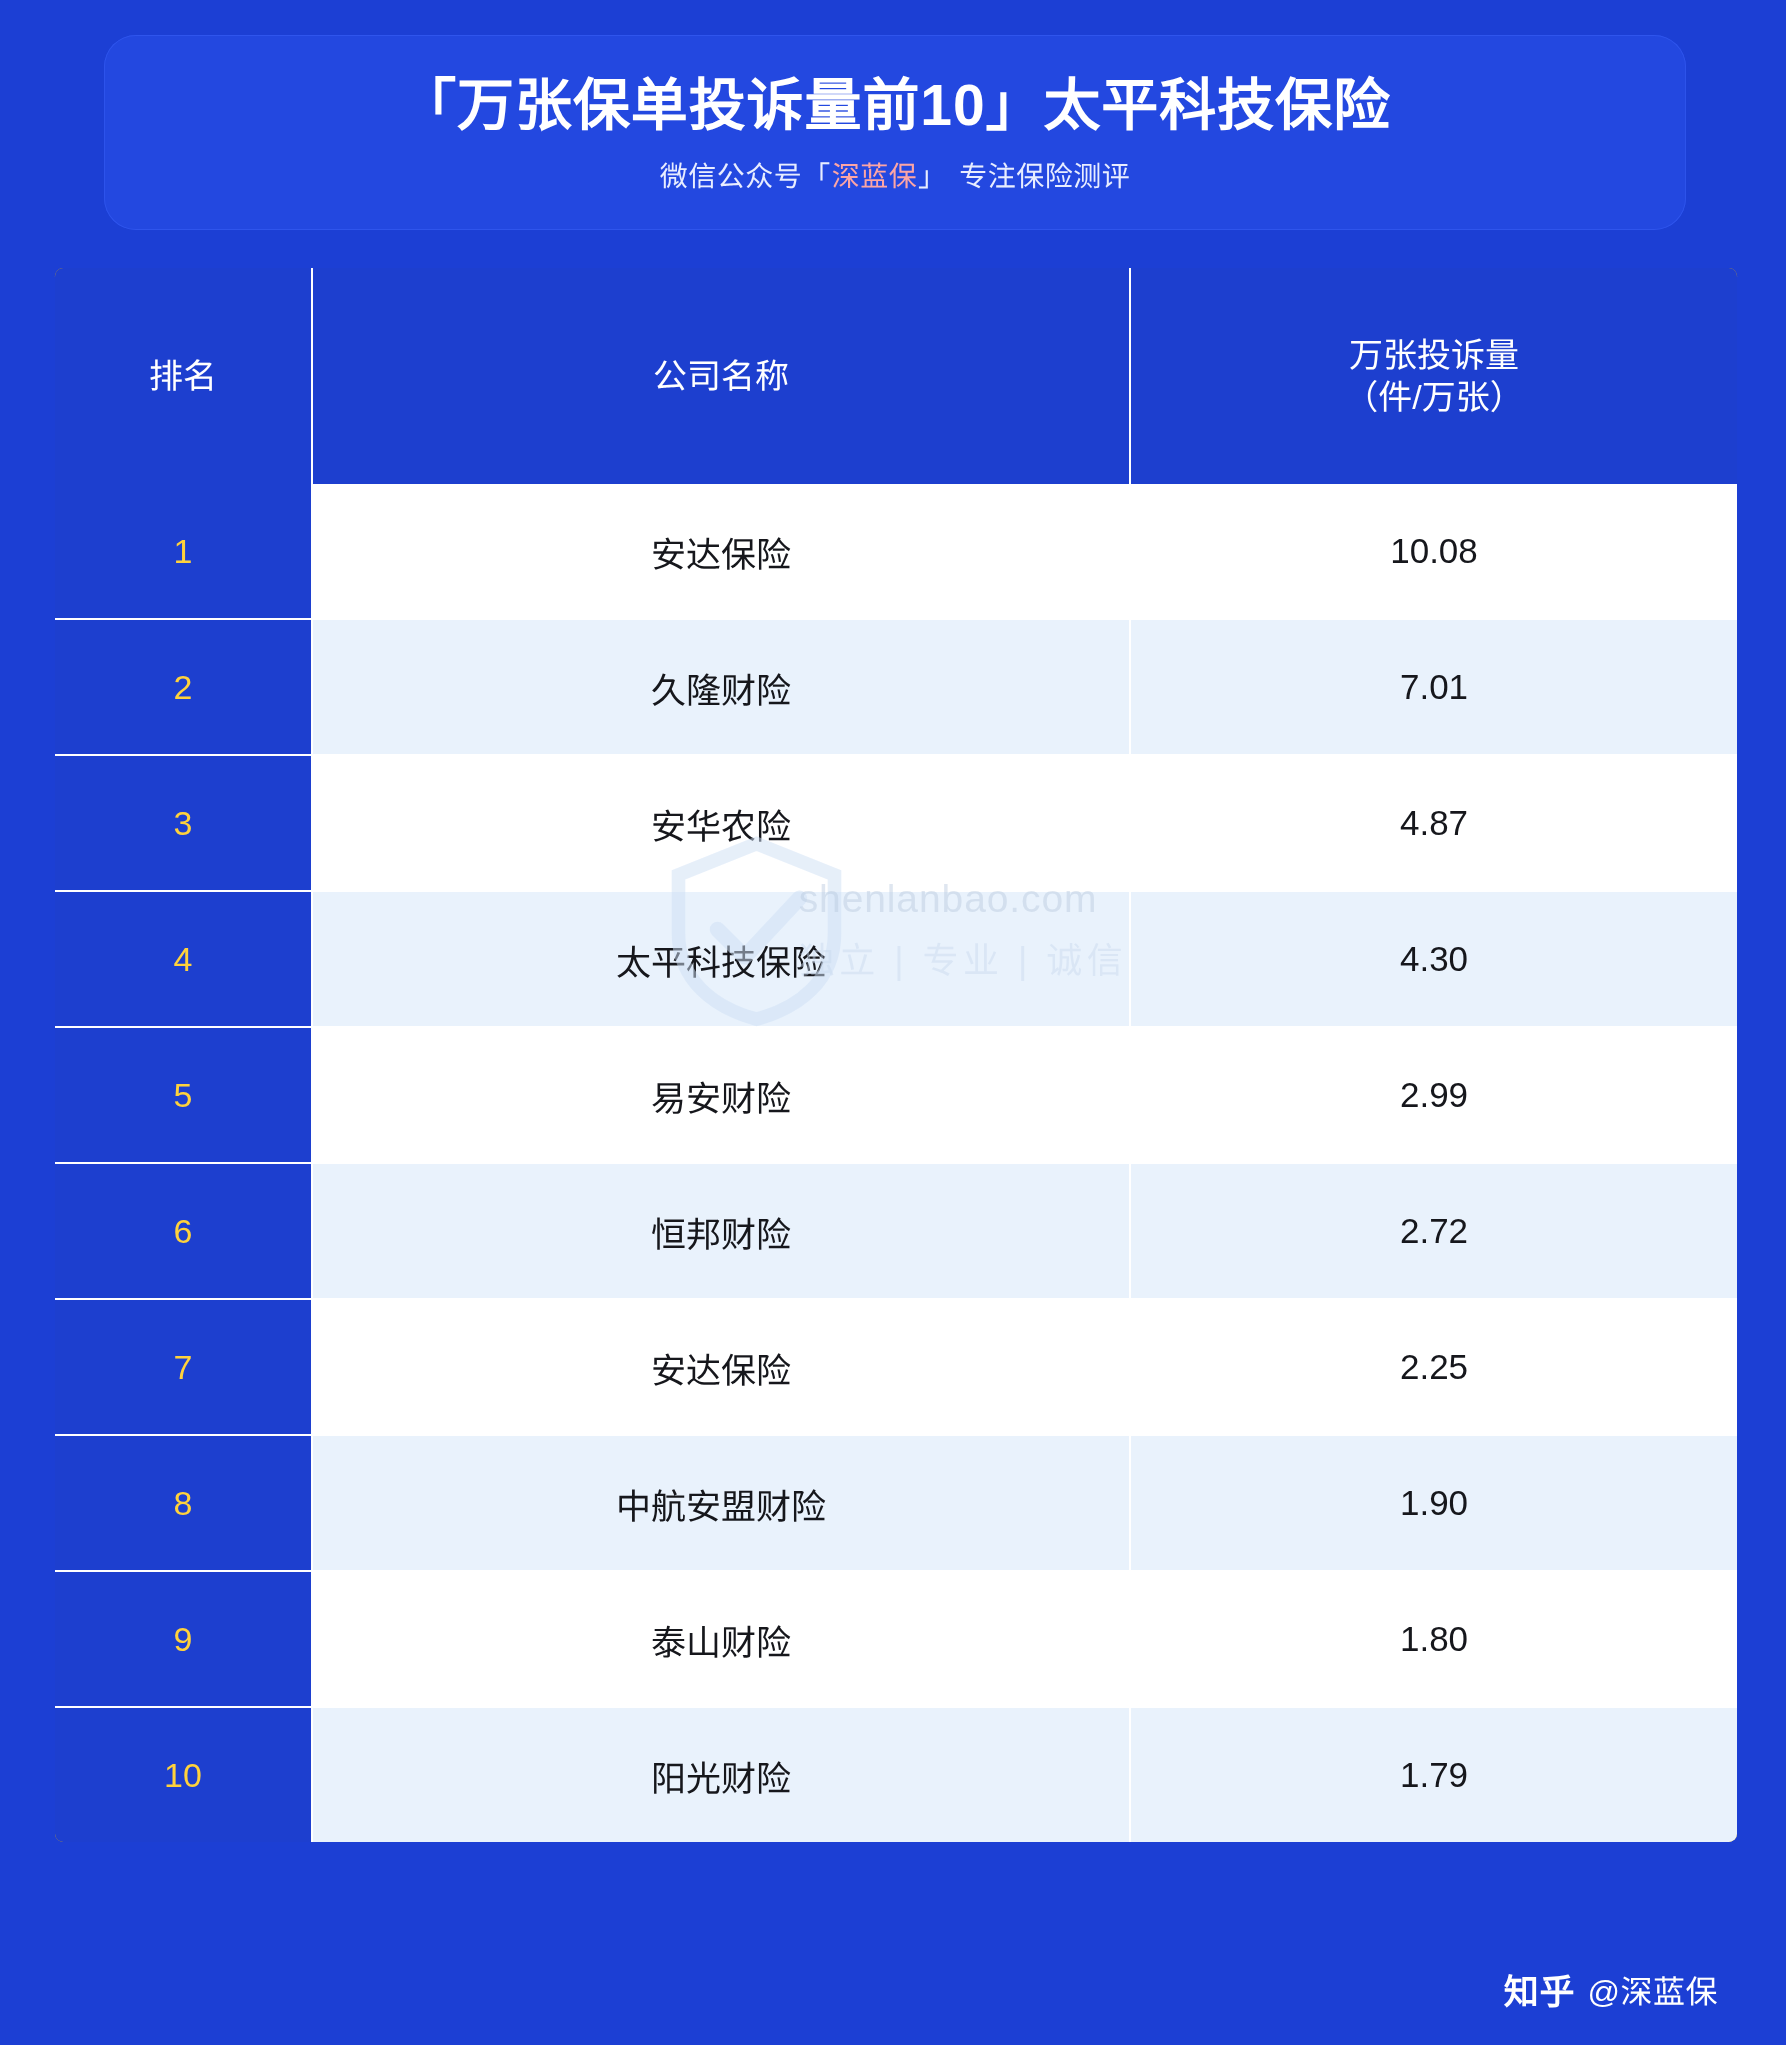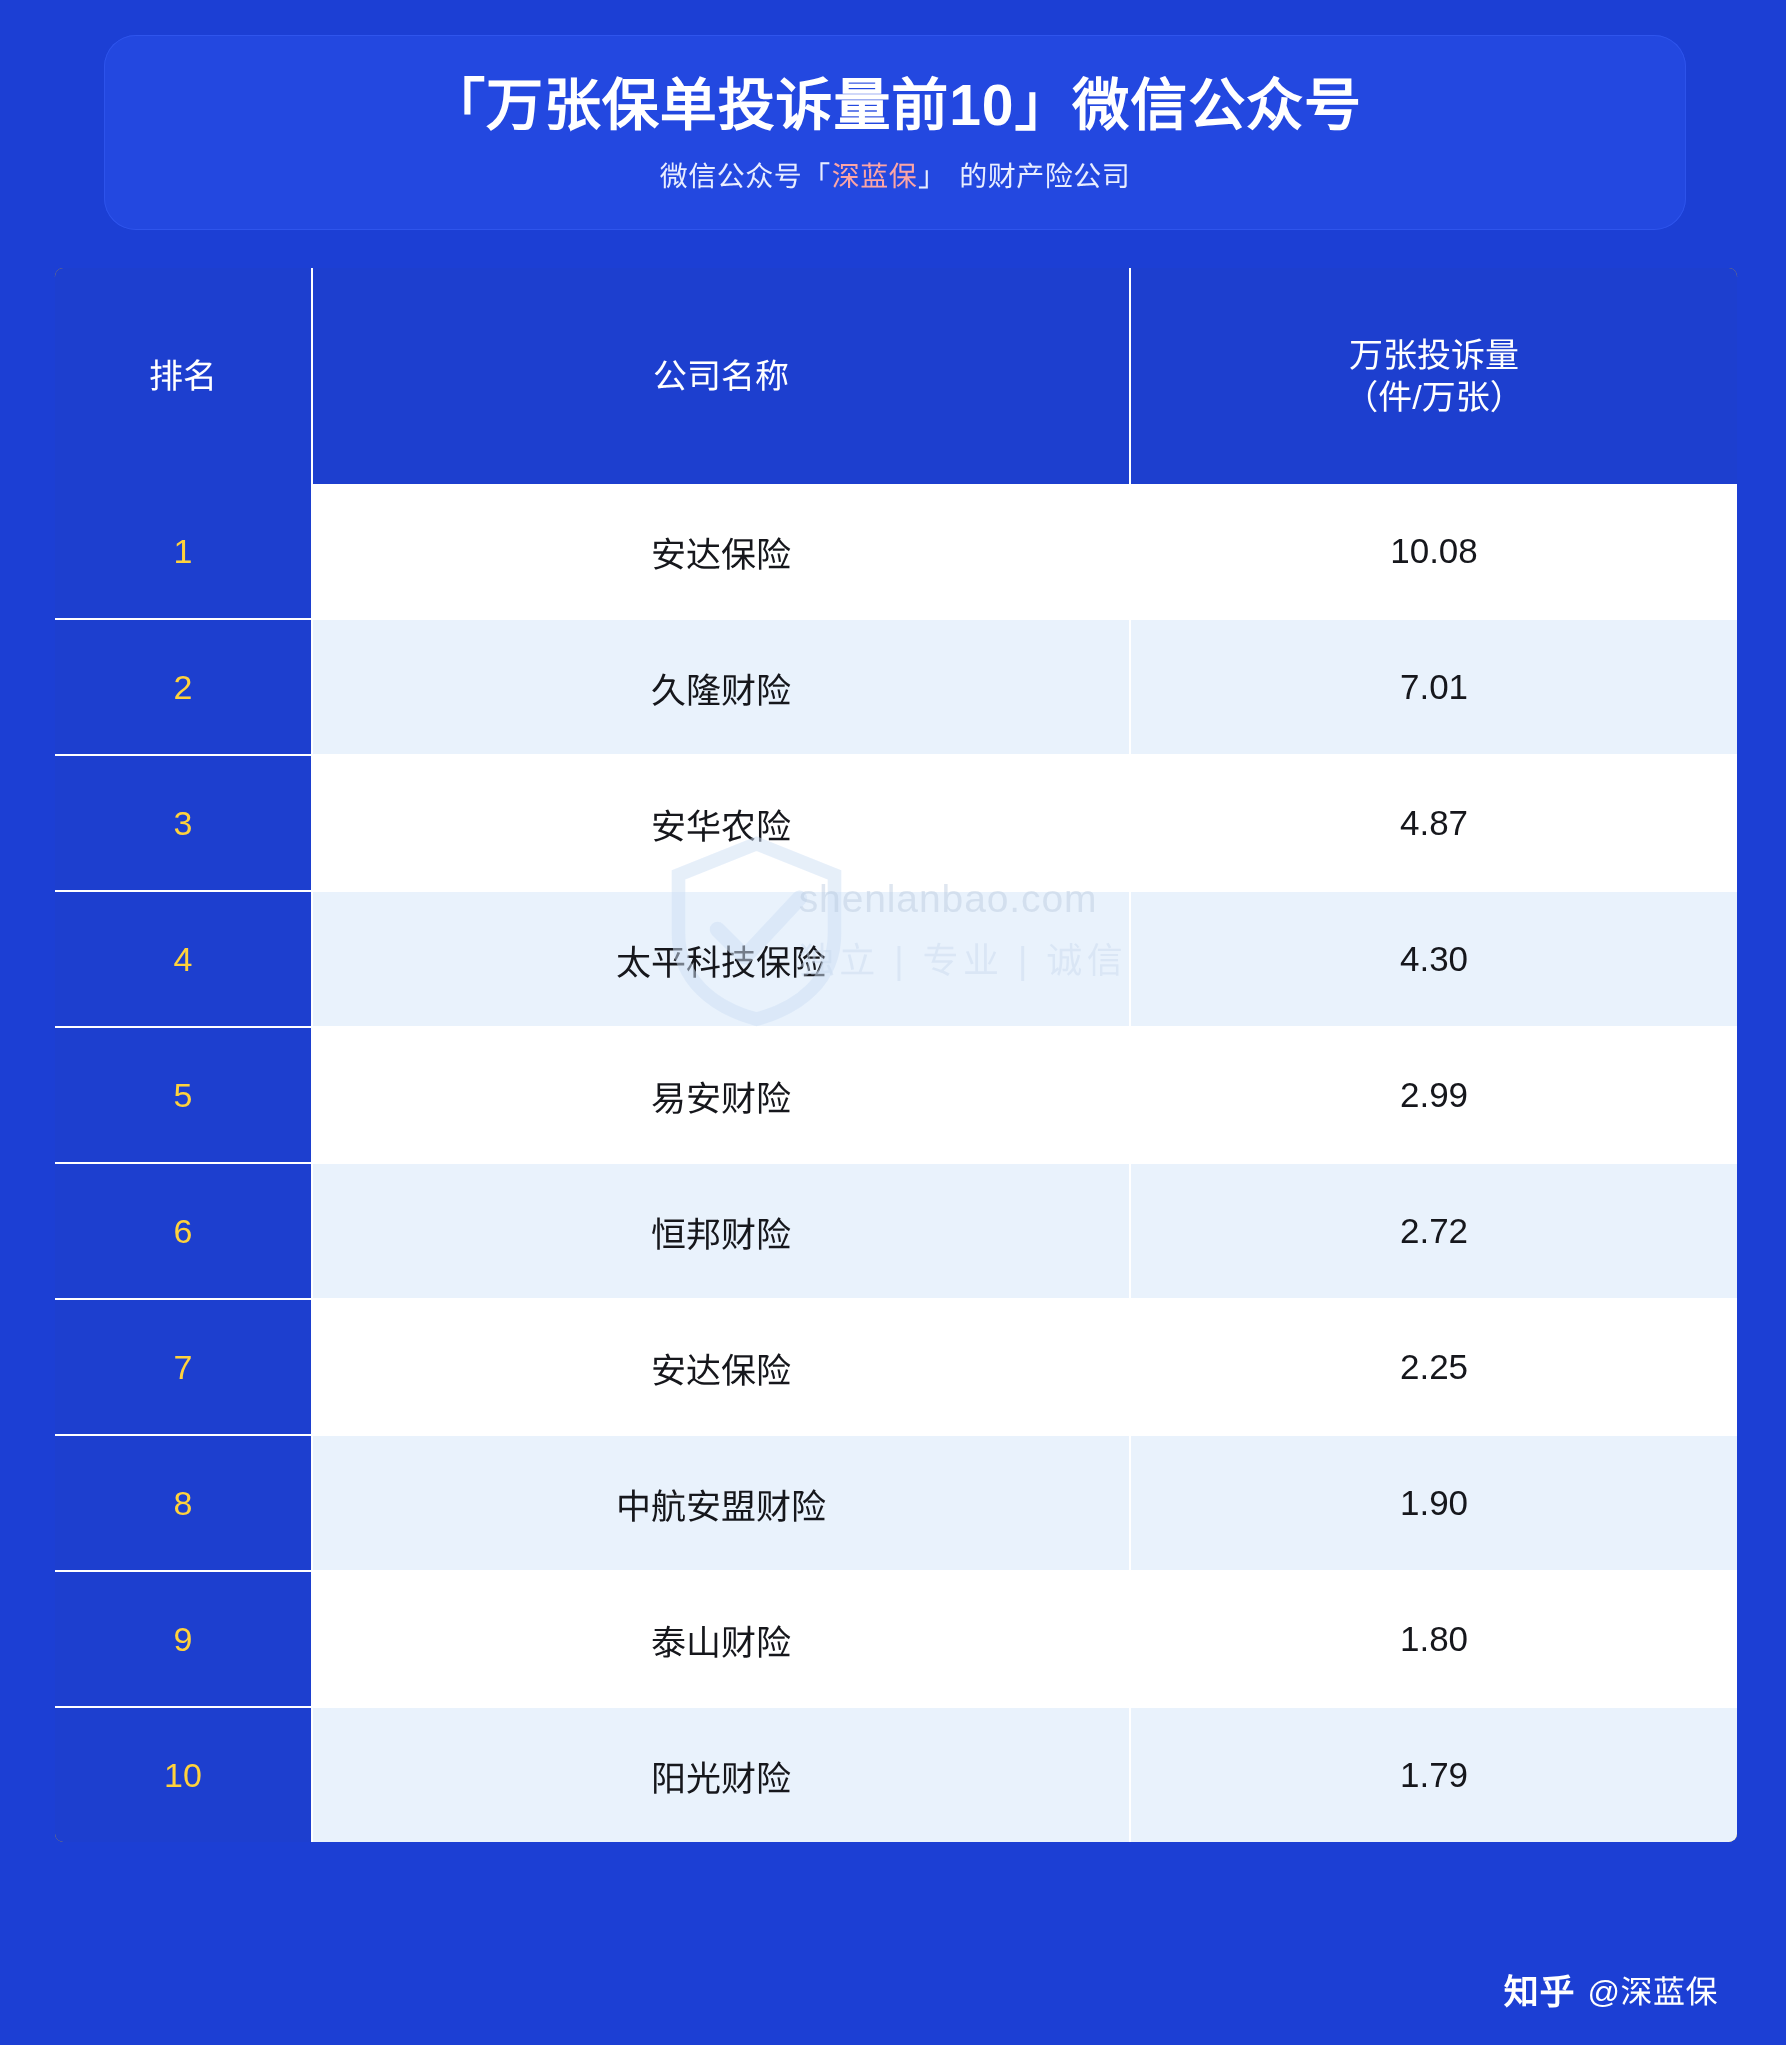--- a/index.html
+++ b/index.html
@@ -178,26 +178,26 @@
     color: #ffffff;
     letter-spacing: 0.5px;
   }
 </style>
 </head>
 <body>
 
 <div class="page">
 
   <div class="header-card">
-    <div class="header-title">「万张保单投诉量前10」微信公众号</div>
+    <div class="header-title">「万张保单投诉量前10」太平科技保险</div>
     <div class="header-sub">
       <span>微信公众号「</span>
         <span class="brand">深蓝保</span>
         <span>」</span>
-      <span class="sub-tail">的财产险公司</span>
+      <span class="sub-tail">专注保险测评</span>
     </div>
   </div>
 
   <div class="wm-center">
     <div class="wm-shield">
       <svg viewBox="0 0 100 100" xmlns="http://www.w3.org/2000/svg">
         <path d="M50 6 L90 22 L90 52 C90 76 72 90 50 96 C28 90 10 76 10 52 L10 22 Z" fill="none" stroke="#cfe0f5" stroke-width="7"></path>
         <path d="M30 50 L44 64 L72 34" fill="none" stroke="#cfe0f5" stroke-width="8" stroke-linecap="round" stroke-linejoin="round"></path>
       </svg>
     </div>

